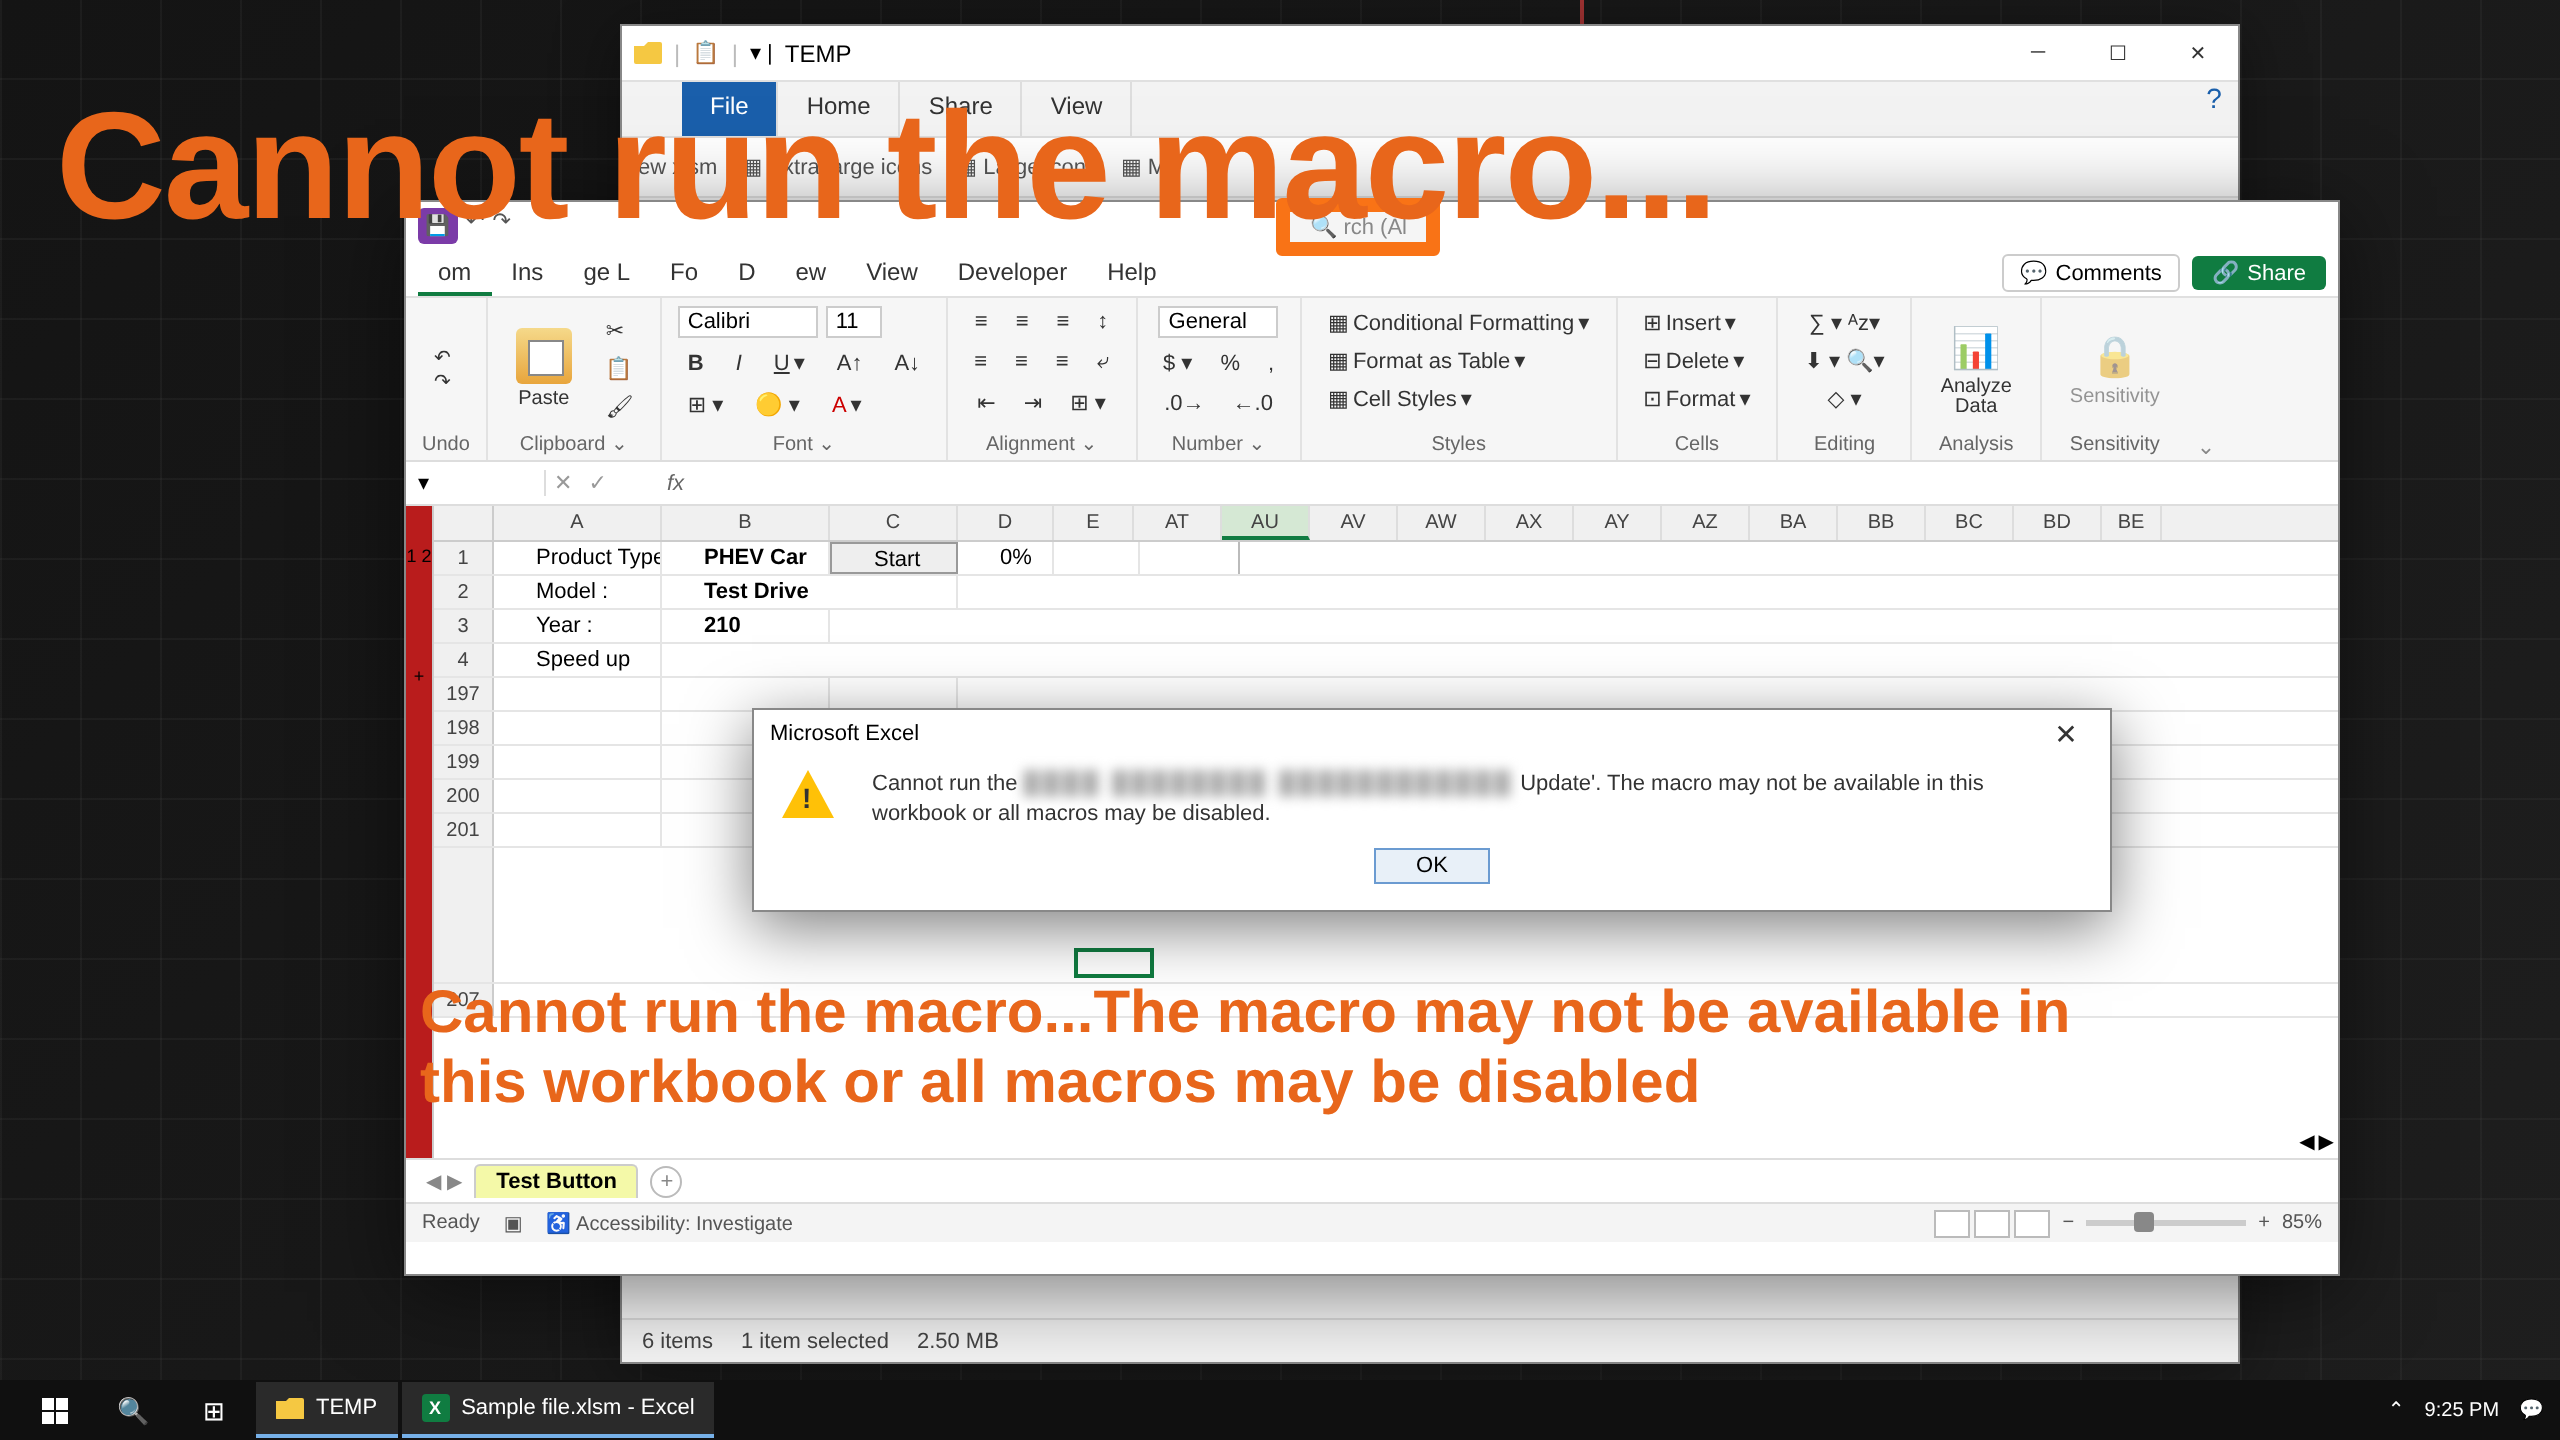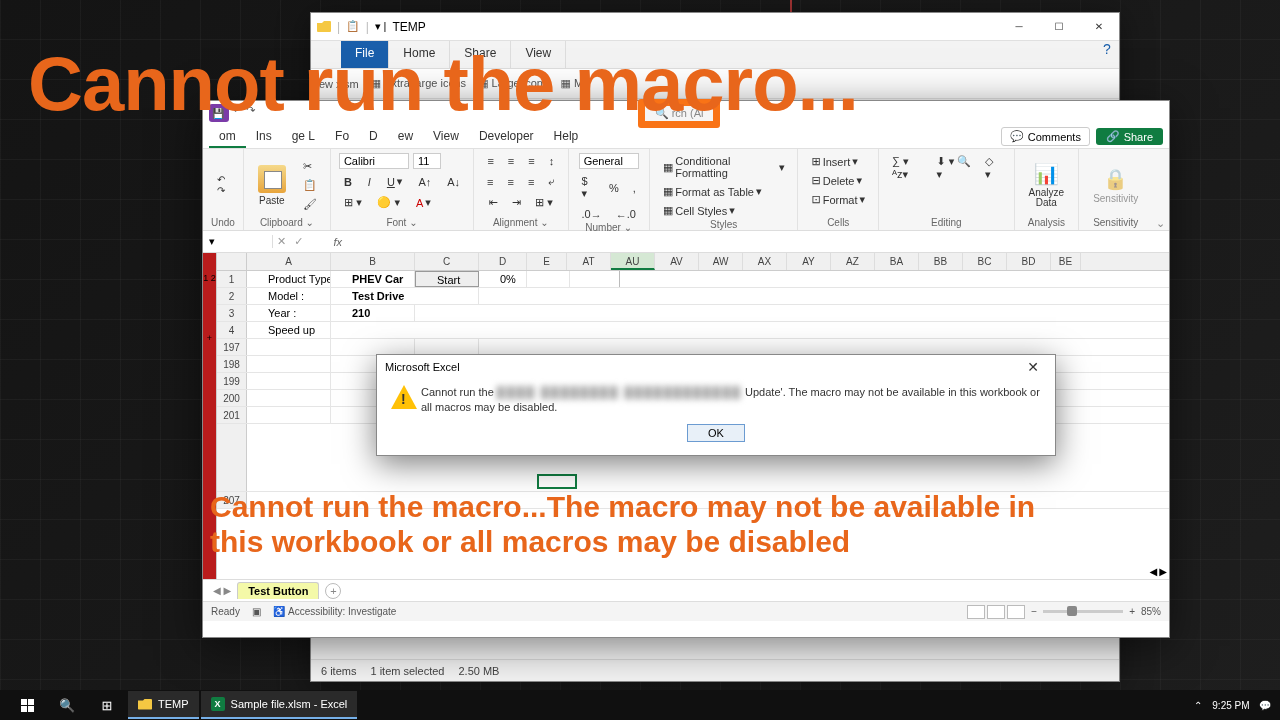--- a/index.html
+++ b/index.html
@@ -61,21 +61,21 @@
   .add-sheet { width:16px; height:16px; border:1px solid #bbb; border-radius:50%; text-align:center; line-height:14px; color:#888;}
 
   .excel-status { height: 20px; background: #f4f4f4; border-top: 1px solid #ddd; display: flex; align-items: center; justify-content: space-between; padding: 0 8px; font-size: 10px; color: #555;}
   .zoom-ctl { display: flex; align-items: center; gap: 6px; }
   .zoom-slider { width: 80px; height: 3px; background: #ccc; position: relative;}
   .zoom-slider::after { content:''; position:absolute; left:30%; top:-4px; width:10px; height:10px; background:#888; border-radius:2px;}
 
   .dialog { position: absolute; left: 376px; top: 354px; width: 680px; height: 102px; background: #fff; border: 1px solid #888; box-shadow: 0 8px 30px rgba(0,0,0,0.5); font-size: 11px; z-index: 10;}
   .dialog-title { height: 24px; display: flex; align-items: center; justify-content: space-between; padding: 0 8px; background: #fff;}
   .dialog-close { width: 28px; height: 22px; text-align: center; line-height: 22px; font-size: 14px; color: #333;}
-  .dialog-body { display: flex; align-items: flex-start; padding: 6px 14px; gap: 4px;}
+  .dialog-body { display: flex; align-items: flex-start; padding: 6px 14px; gap: 19px;}
   .warn-icon { width: 26px; height: 26px; position: relative; }
   .warn-tri { width:0; height:0; border-left:13px solid transparent; border-right:13px solid transparent; border-bottom:24px solid #ffc107; position: relative;}
   .warn-tri::after { content:'!'; position:absolute; left:-3px; top:6px; font-weight:bold; color:#333; font-size:14px;}
   .dialog-msg { flex: 1; color: #333; line-height: 1.4; }
   .blur { filter: blur(3px); display: inline-block; color: #aaa; letter-spacing: 2px;}
   .dialog-footer { display: flex; justify-content: center; padding: 2px 0 8px;}
   .ok-btn { background: #e8f0f8; border: 1px solid #6b9bd1; padding: 2px 20px; font-size: 11px;}
 
   .overlay-title { position: absolute; left: 28px; top: 40px; font-size: 76px; font-weight: 600; color: #e8661b; z-index: 20; letter-spacing: -1px;}
   .overlay-sub { position: absolute; left: 210px; top: 490px; width: 880px; font-size: 30px; font-weight: 600; color: #e8661b; z-index: 20; line-height: 1.15;}
@@ -258,21 +258,21 @@
     </div>
     <div class="ribbon-group">
       <div class="rg-body" style="flex-direction:column;align-items:flex-start;gap:2px">
         <span class="small-btn">⊞ <span>Insert</span> ▾</span>
         <span class="small-btn">⊟ <span>Delete</span> ▾</span>
         <span class="small-btn">⊡ <span>Format</span> ▾</span>
       </div>
       <div class="gtitle">Cells</div>
     </div>
     <div class="ribbon-group">
-      <div class="rg-body" style="flex-direction:row;align-items:flex-start;gap:2px">
+      <div class="rg-body" style="flex-direction:column;align-items:center;gap:2px">
         <span class="small-btn">∑ ▾ ᴬz▾</span>
         <span class="small-btn">⬇ ▾ 🔍▾</span>
         <span class="small-btn">◇ ▾</span>
       </div>
       <div class="gtitle">Editing</div>
     </div>
     <div class="ribbon-group">
       <div class="rg-body">
           <div class="big-btn">
             <span style="font-size:20px">📊</span>

